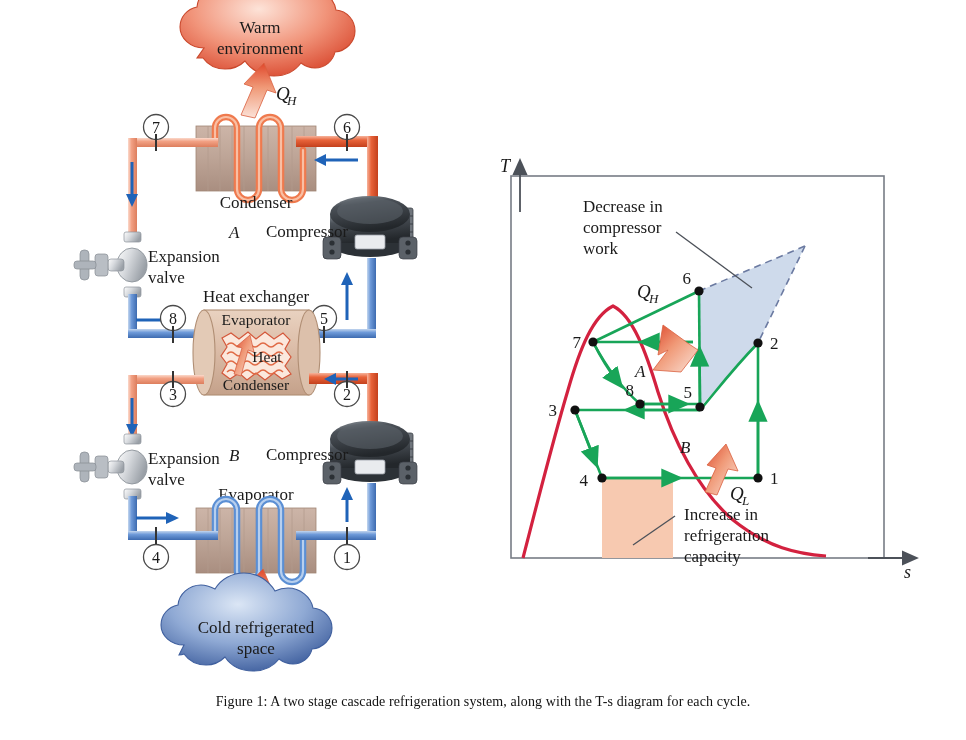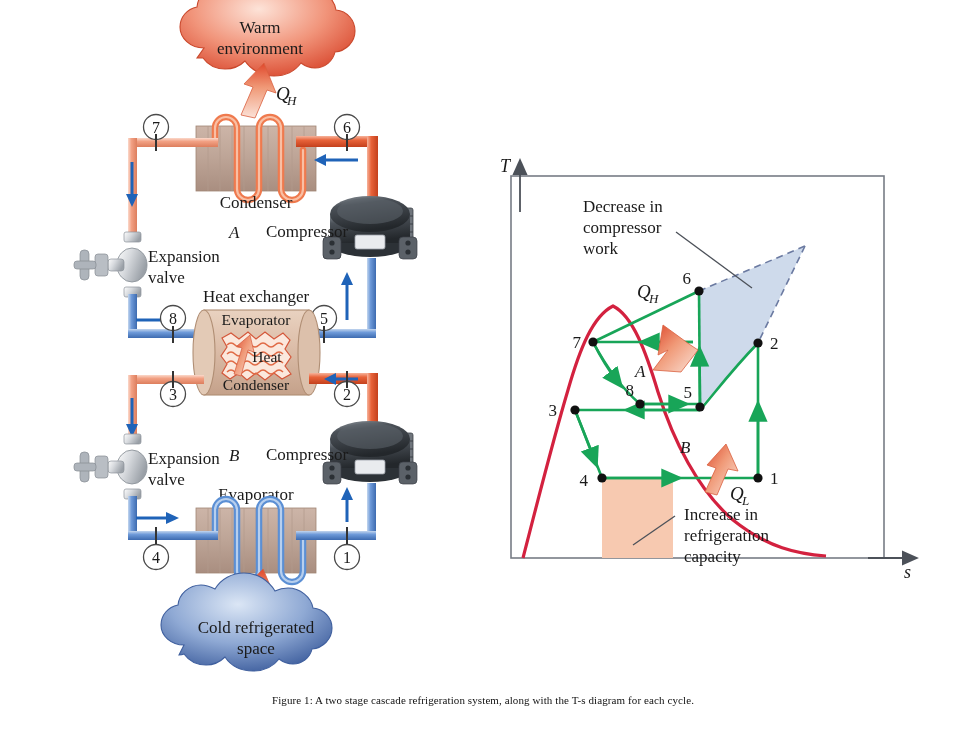--- a/index.html
+++ b/index.html
@@ -1,20 +1,20 @@
 <!DOCTYPE html>
 <html><head>
 <meta charset="utf-8">
 <style>
   html,body{margin:0;padding:0;background:#ffffff;}
   body{width:966px;height:740px;font-family:"Liberation Serif",serif;color:#1a1a1a;}
   #root{position:relative;width:966px;height:740px;overflow:hidden;background:#fff;}
   .fig{position:absolute;left:8px;top:0;width:966px;height:690px;}
   .caption{position:absolute;left:0;top:694px;width:966px;text-align:center;
-           font-family:"Liberation Serif",serif;font-size:11px;color:#111;letter-spacing:.1px;}
+           font-family:"Liberation Serif",serif;font-size:14px;color:#111;letter-spacing:.1px;}
   svg{display:block;}
   text{font-family:"Liberation Serif",serif;fill:#1a1a1a;}
   .lbl{font-size:17px;}
   .lbl-sm{font-size:15.5px;}
   .num{font-size:16px;}
   .ital{font-style:italic;font-size:17px;}
   .q-main{font-style:italic;font-size:19px;}
   .q-sub{font-style:italic;font-size:13px;}
   .ptnum{font-size:17px;}
   .axlbl{font-style:italic;font-size:18px;}

